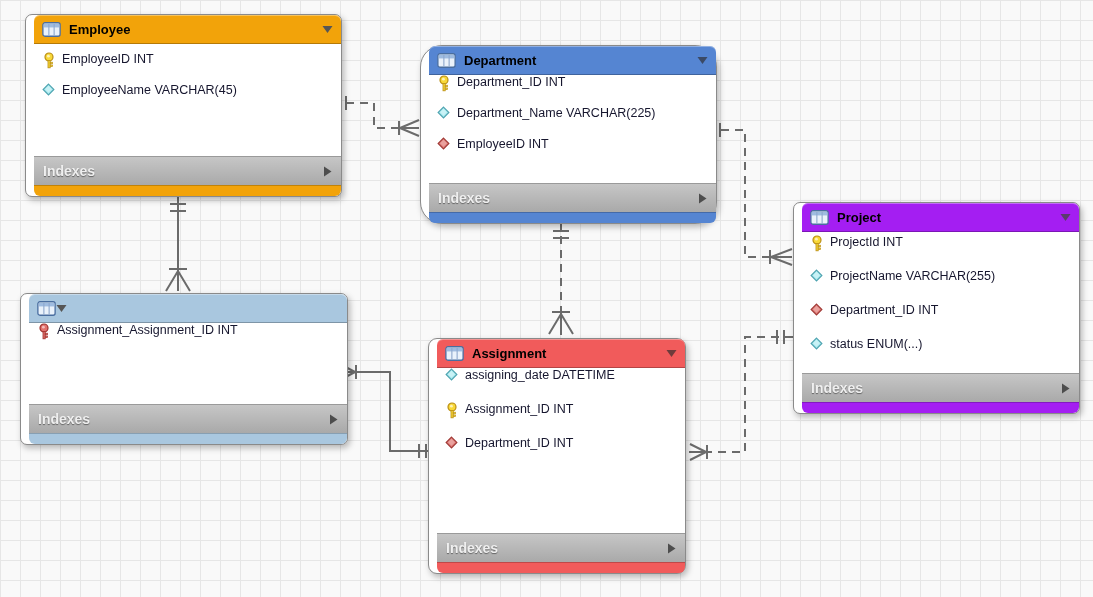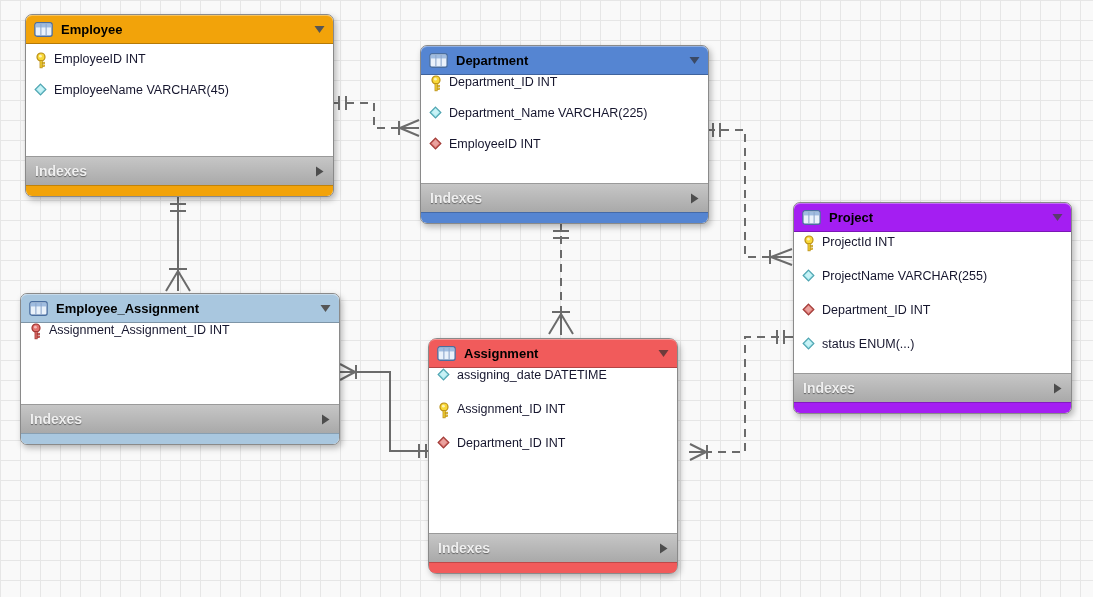--- a/index.html
+++ b/index.html
@@ -17,20 +17,21 @@
     background-size:20px 20px;
   }
   svg.connectors{position:absolute;left:0;top:0;z-index:1;}
   .rel{stroke:#6b6b6b;stroke-width:2;fill:none;}
   .rel.dashed{stroke-dasharray:8 6;}
 
   .db-table{
     position:absolute;z-index:2;display:flex;flex-direction:column;
     border:1px solid #8a8a8a;border-radius:7px;background:#ffffff;
     box-shadow:2px 3px 6px rgba(0,0,0,0.28);
+    padding-left:8px;
   }
   .tbl-header{
     height:28px;flex:0 0 28px;display:flex;align-items:center;
     padding:0 8px;border-radius:6px 6px 0 0;
     border-bottom:1px solid rgba(0,0,0,0.25);
     box-shadow:inset 0 1px 0 rgba(255,255,255,0.35);
   }
   .tbl-icon{width:19px;height:15px;display:inline-flex;flex:0 0 auto;}
   .tbl-title{
     margin-left:8px;font-size:13px;font-weight:bold;color:#000;
@@ -58,21 +59,21 @@
     text-shadow:0 1px 1px rgba(0,0,0,0.45);
   }
   .idx-arrow{flex:0 0 auto;display:inline-flex;}
   .tbl-strip{
     height:10px;flex:0 0 10px;border-radius:0 0 6px 6px;
     border-top:1px solid rgba(0,0,0,0.2);
   }
 
   
   #t-employee   {left:25px;  top:14px;  width:307px; height:181px;}
-  #t-department {left:420px; top:45px;  width:287px; height:177px;}
+  #t-department {left:420px; top:45px;  width:287px; height:177px;border-radius:22px;}
   #t-project    {left:793px; top:202px; width:277px; height:210px;}
   #t-empassign  {left:20px;  top:293px; width:318px; height:150px;}
   #t-assignment {left:428px; top:338px; width:248px; height:234px;border-radius:9px;}
 </style>
 </head>
 <body>
 
 <div class="canvas">
 
   <svg class="connectors" width="1093" height="597" viewBox="0 0 1093 597">
@@ -293,21 +294,20 @@
 
   <div class="db-table rh31" id="t-empassign">
     <div class="tbl-header" style="background: rgb(169, 199, 223);">
       <span class="tbl-icon">
         <svg viewBox="0 0 20 16" width="19" height="15">
             <rect x="0.8" y="0.8" width="18.4" height="14.4" rx="2.2" fill="#EAF2FB" stroke="#4A6EA0" stroke-width="1.4"></rect>
             <rect x="2" y="2" width="16" height="3.8" fill="#9FBCE0"></rect>
             <path d="M7.2 2 V14.3 M12.8 2 V14.3" stroke="#8FA9CC" stroke-width="1.2"></path>
           </svg>
       </span>
-      <span class="tbl-title">Employee_Assignment</span>
       <span class="tbl-collapse">
         <svg width="11" height="9">
             <path d="M0.5 1 H10.5 L5.5 8 Z" fill="#565656"></path>
           </svg>
       </span>
     </div>
     <div class="tbl-body">
       <div class="tbl-field">
         <span class="fi">
             <svg viewBox="0 0 12 17" width="12" height="17">

